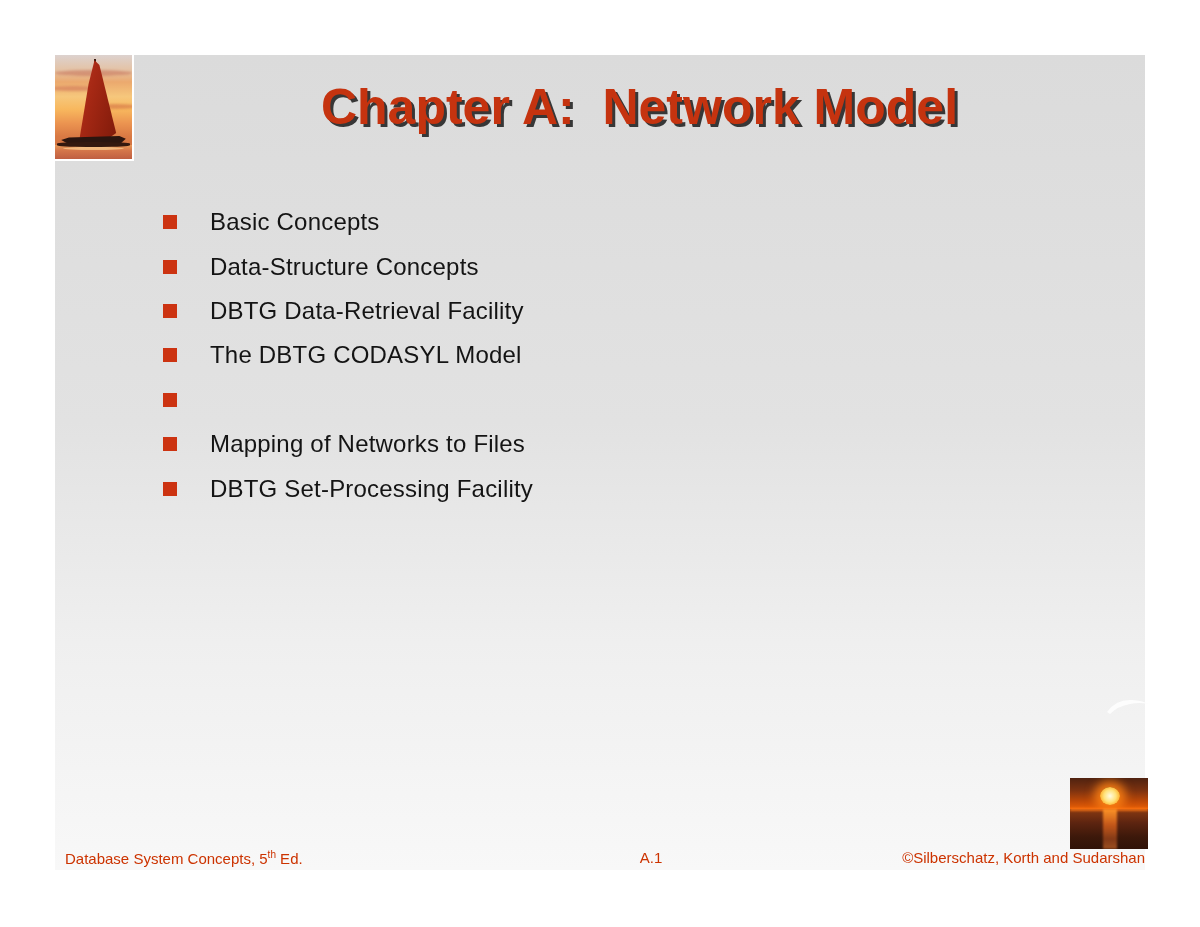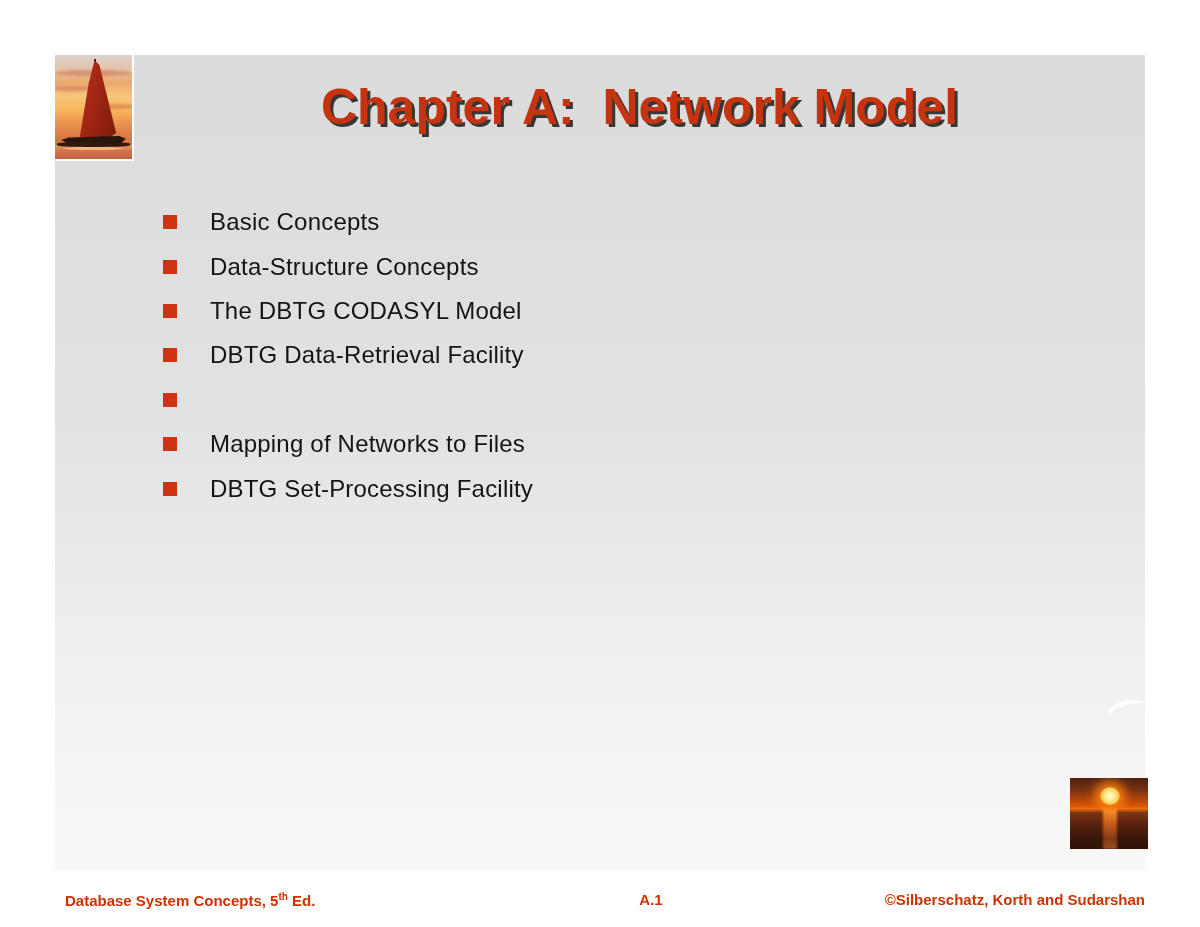--- a/index.html
+++ b/index.html
@@ -53,21 +53,21 @@
     background:radial-gradient(circle,#fffbe2 0%,#ffe27a 45%,#ffae2a 75%,#ff8510 100%);
     box-shadow:0 0 10px 6px rgba(255,130,20,.85);}
   .ss-water{position:absolute;left:0;top:44%;width:100%;height:56%;
     background:linear-gradient(180deg,#8a3a12 0%,#5c2410 35%,#3c180a 70%,#301208 100%);}
   .ss-reflect{position:absolute;left:42%;top:44%;width:18%;height:56%;
     background:linear-gradient(180deg,rgba(255,150,40,.95) 0%,rgba(240,110,30,.7) 40%,rgba(220,100,40,.45) 75%,rgba(230,120,50,.6) 100%);
     filter:blur(1px);}
   .ss-horizon{position:absolute;left:0;top:42%;width:100%;height:4%;background:rgba(255,120,20,.8);filter:blur(1px);}
   
   .footer-left,.footer-center,.footer-right{
-    position:absolute;top:891px;font-size:15px;font-weight:bold;color:var(--footer-color,#cc3300);
+    position:absolute;top:849px;font-size:15px;font-weight:normal;color:var(--footer-color,#cc3300);
   }
   .footer-left{left:65px;}
   .footer-left sup{font-size:10px;}
   .footer-center{left:70px;width:1090px;text-align:center;padding-left:36px;}
   .footer-right{right:55px;}
 </style>
 </head>
 <body>
 
 <div class="page">
@@ -93,25 +93,25 @@
     <li>
       <span class="bullet-sq"></span>
       <span class="bullet-txt">Basic Concepts</span>
     </li>
     <li>
       <span class="bullet-sq"></span>
       <span class="bullet-txt">Data-Structure Concepts</span>
     </li>
     <li>
       <span class="bullet-sq"></span>
-      <span class="bullet-txt">The DBTG CODASYL Model</span>
+      <span class="bullet-txt">DBTG Data-Retrieval Facility</span>
     </li>
     <li>
       <span class="bullet-sq"></span>
-      <span class="bullet-txt">DBTG Data-Retrieval Facility</span>
+      <span class="bullet-txt">The DBTG CODASYL Model</span>
     </li>
     <li>
       <span class="bullet-sq"></span>
     </li>
     <li>
       <span class="bullet-sq"></span>
       <span class="bullet-txt">Mapping of Networks to Files</span>
     </li>
     <li>
       <span class="bullet-sq"></span>

